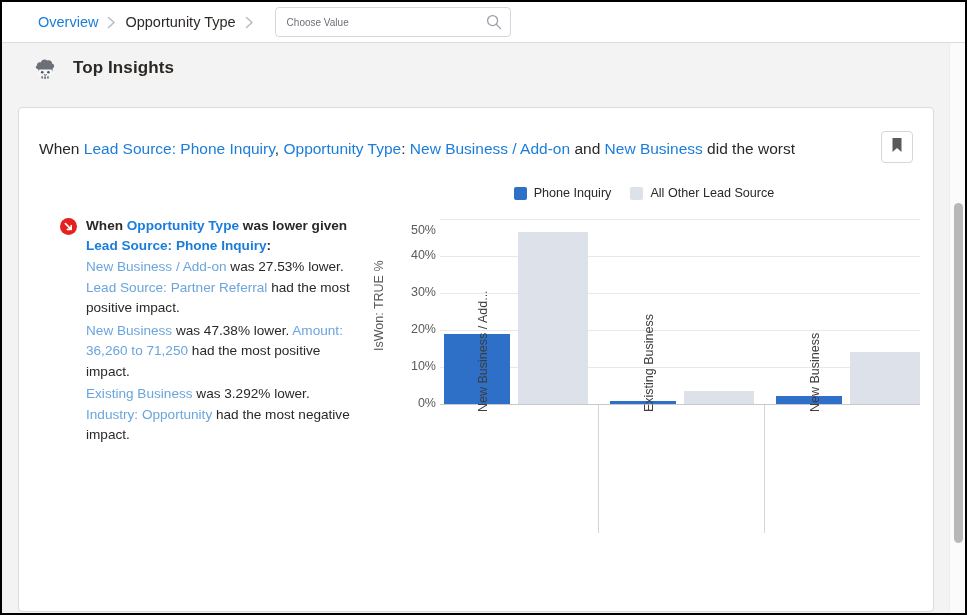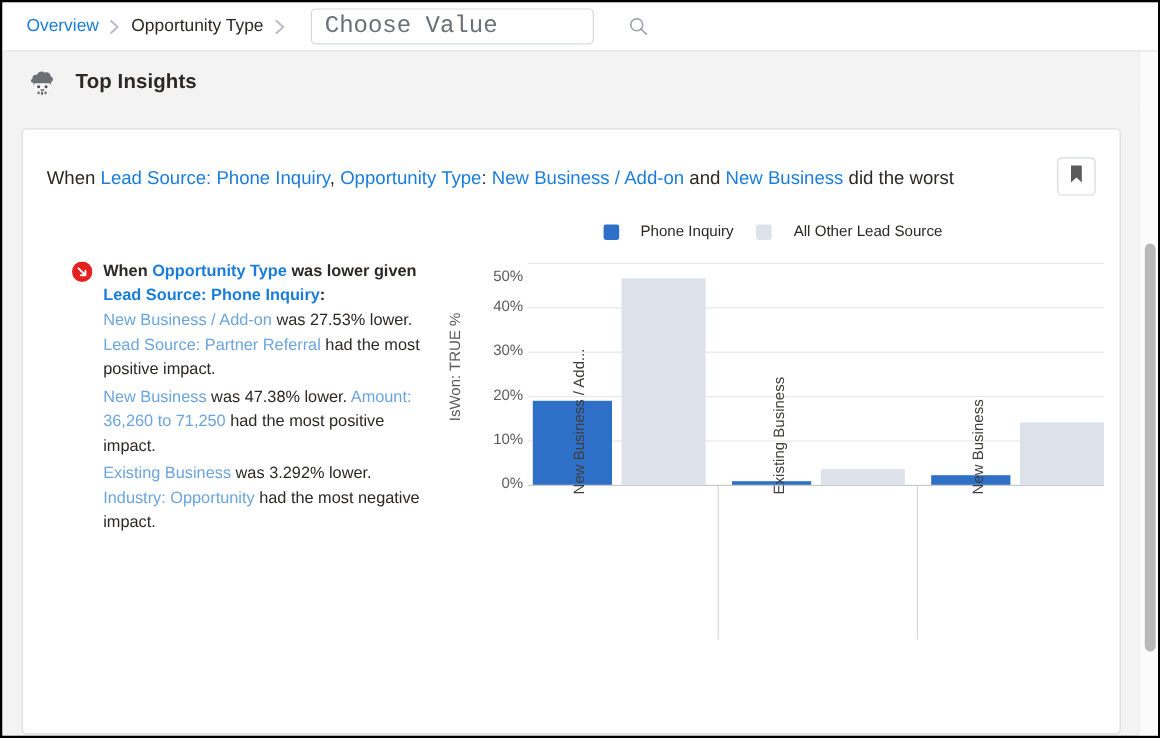--- a/index.html
+++ b/index.html
@@ -25,21 +25,21 @@
   
   .breadcrumb-bar {
     position: absolute;
     top: 0; left: 0;
     width: 963px;
     height: 41px;
     background: #ffffff;
     border-bottom: 1px solid #dddbda;
     display: flex;
     align-items: center;
-    padding-left: 20px;
+    padding-left: 36px;
   }
   .crumb-link {
     font-size: 14.5px;
     color: #1b7ddb;
     cursor: pointer;
     white-space: nowrap;
   }
   .crumb-current {
     font-size: 14.5px;
     color: #2b2826;
@@ -62,39 +62,39 @@
     border-radius: 4px;
     background: #ffffff;
     display: flex;
     align-items: center;
     padding: 0 8px 0 11px;
   }
   .value-picker input {
     border: none;
     outline: none;
     flex: 1;
-    font-family: Liberation Mono, monospace;
-    font-size: 20px;
+    font-family: Liberation Sans, sans-serif;
+    font-size: 10px;
     color: #0369a1;
     background: transparent;
     padding: 0;
   }
   .value-picker input::placeholder { color: #6b6f76; opacity: 1; }
   .search-ico { width: 16px; height: 16px; flex: none; }
 
   
   .insights-header {
     position: absolute;
     top: 41px; left: 0;
     width: 963px;
     height: 50px;
     background: #f3f3f3;
     display: flex;
     align-items: center;
-    padding-left: 18px;
+    padding-left: 28px;
   }
   .einstein-ico { width: 30px; height: 30px; flex: none; }
   .insights-title {
     margin-left: 13px;
     font-size: 17px;
     font-weight: bold;
     color: #2b2826;
     letter-spacing: .1px;
   }
 
@@ -195,21 +195,21 @@
 
   .legend {
     position: absolute;
     top: 0; left: 0;
     width: 560px;
     display: flex;
     justify-content: center;
     align-items: center;
     gap: 19px;
   }
-  .legend-item { display: flex; align-items: center; gap: 18px; }
+  .legend-item { display: flex; align-items: center; gap: 7px; }
   .legend-swatch { width: 13px; height: 13px; border-radius: 2px; flex: none; }
   .legend-label { font-size: 12.6px; color: #2b2826; }
 
   .ylabel {
     position: absolute;
     left: 8px;
     top: 165px;
     font-size: 12.5px;
     color: #5a5a5a;
     transform: rotate(-90deg);

